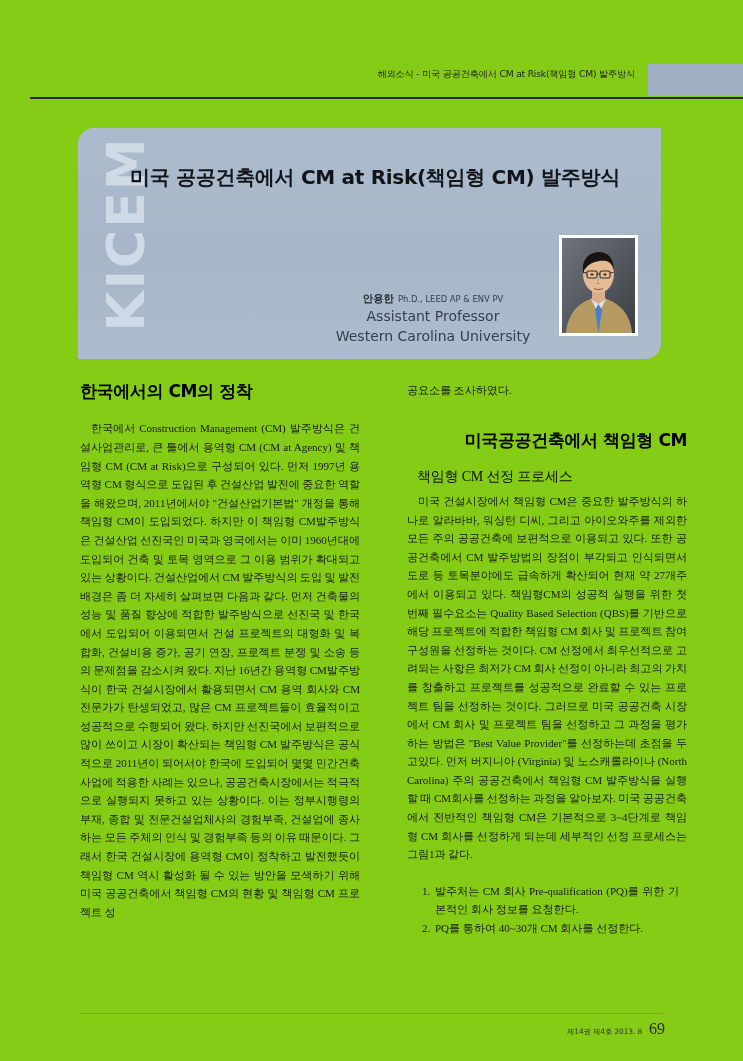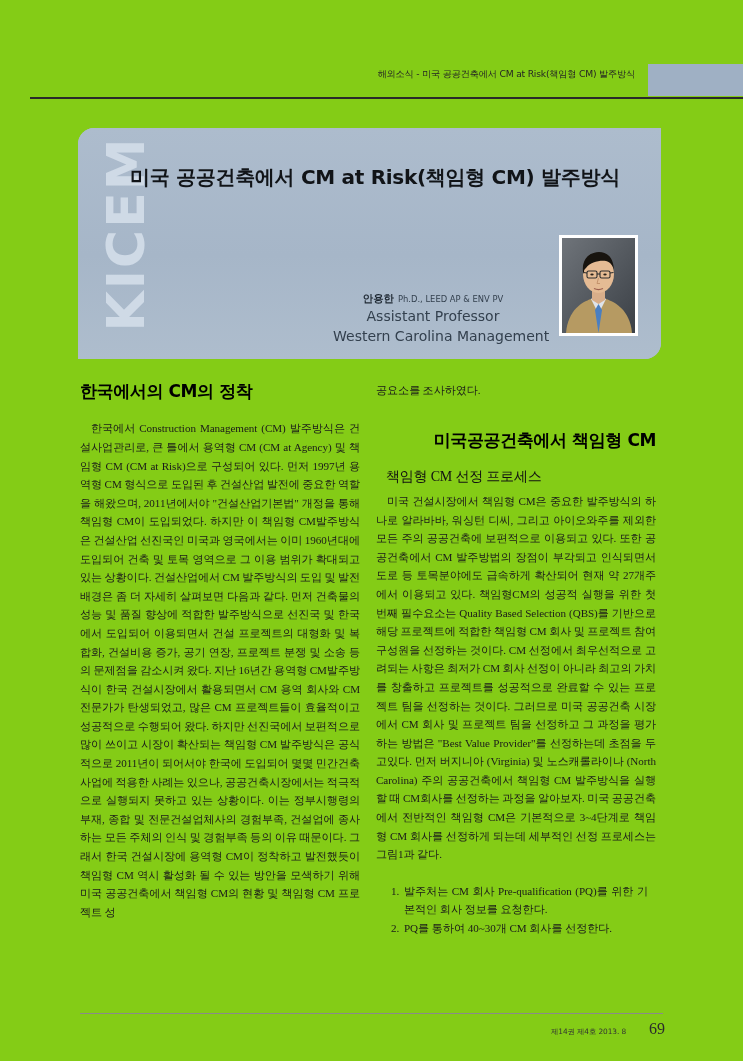--- a/index.html
+++ b/index.html
@@ -148,21 +148,21 @@
     display: block;
   }
 
   
   .col {
     position: absolute;
     top: 381px;
     width: 280px;
   }
   .col-left  { left: 80px; }
-  .col-right { left: 376px; }
+  .col-right { left: 407px; }
 
   h2.sec-head {
     margin: 0 0 18px 0;
     font-family: "DejaVu Sans", sans-serif;
     font-weight: 700;
     font-size: 17px;
     color: #000000;
     letter-spacing: -0.4px;
     line-height: 1.2;
   }
@@ -223,21 +223,21 @@
     top: 0;
     height: 0.8px;
     background: #8a8a8a;
   }
   .footer-inner {
     position: absolute;
     right: 78px;
     top: 7px;
     display: flex;
     align-items: baseline;
-    gap: 23px;
+    gap: 7px;
   }
   .footer-issue {
     font-family: "DejaVu Sans", sans-serif;
     font-size: 7.4px;
     color: #333333;
     letter-spacing: -0.1px;
   }
   .footer-page {
     font-family: "Liberation Serif", serif;
     font-size: 16px;
@@ -258,21 +258,21 @@
   <div class="banner">
     <div class="banner-grad"></div>
     <div class="kicem">KICEM</div>
     <div class="banner-title">미국 공공건축에서 CM at Risk(책임형 CM) 발주방식</div>
 
     <div class="author-block">
       <div class="author-line1">
         <span class="author-name">안용한</span><span>Ph.D., LEED AP &amp; ENV PV</span>
       </div>
       <div class="author-line">Assistant Professor</div>
-      <div class="author-line">Western Carolina Management</div>
+      <div class="author-line">Western Carolina University</div>
     </div>
 
     <div class="photo-frame">
       <svg class="photo" viewBox="0 0 73 95" preserveAspectRatio="none">
         <defs>
           <linearGradient id="bgph" x1="0" y1="0" x2="1" y2="1">
             <stop offset="0%" stop-color="#6f747a"></stop>
             <stop offset="100%" stop-color="#3b4046"></stop>
           </linearGradient>
         </defs>

